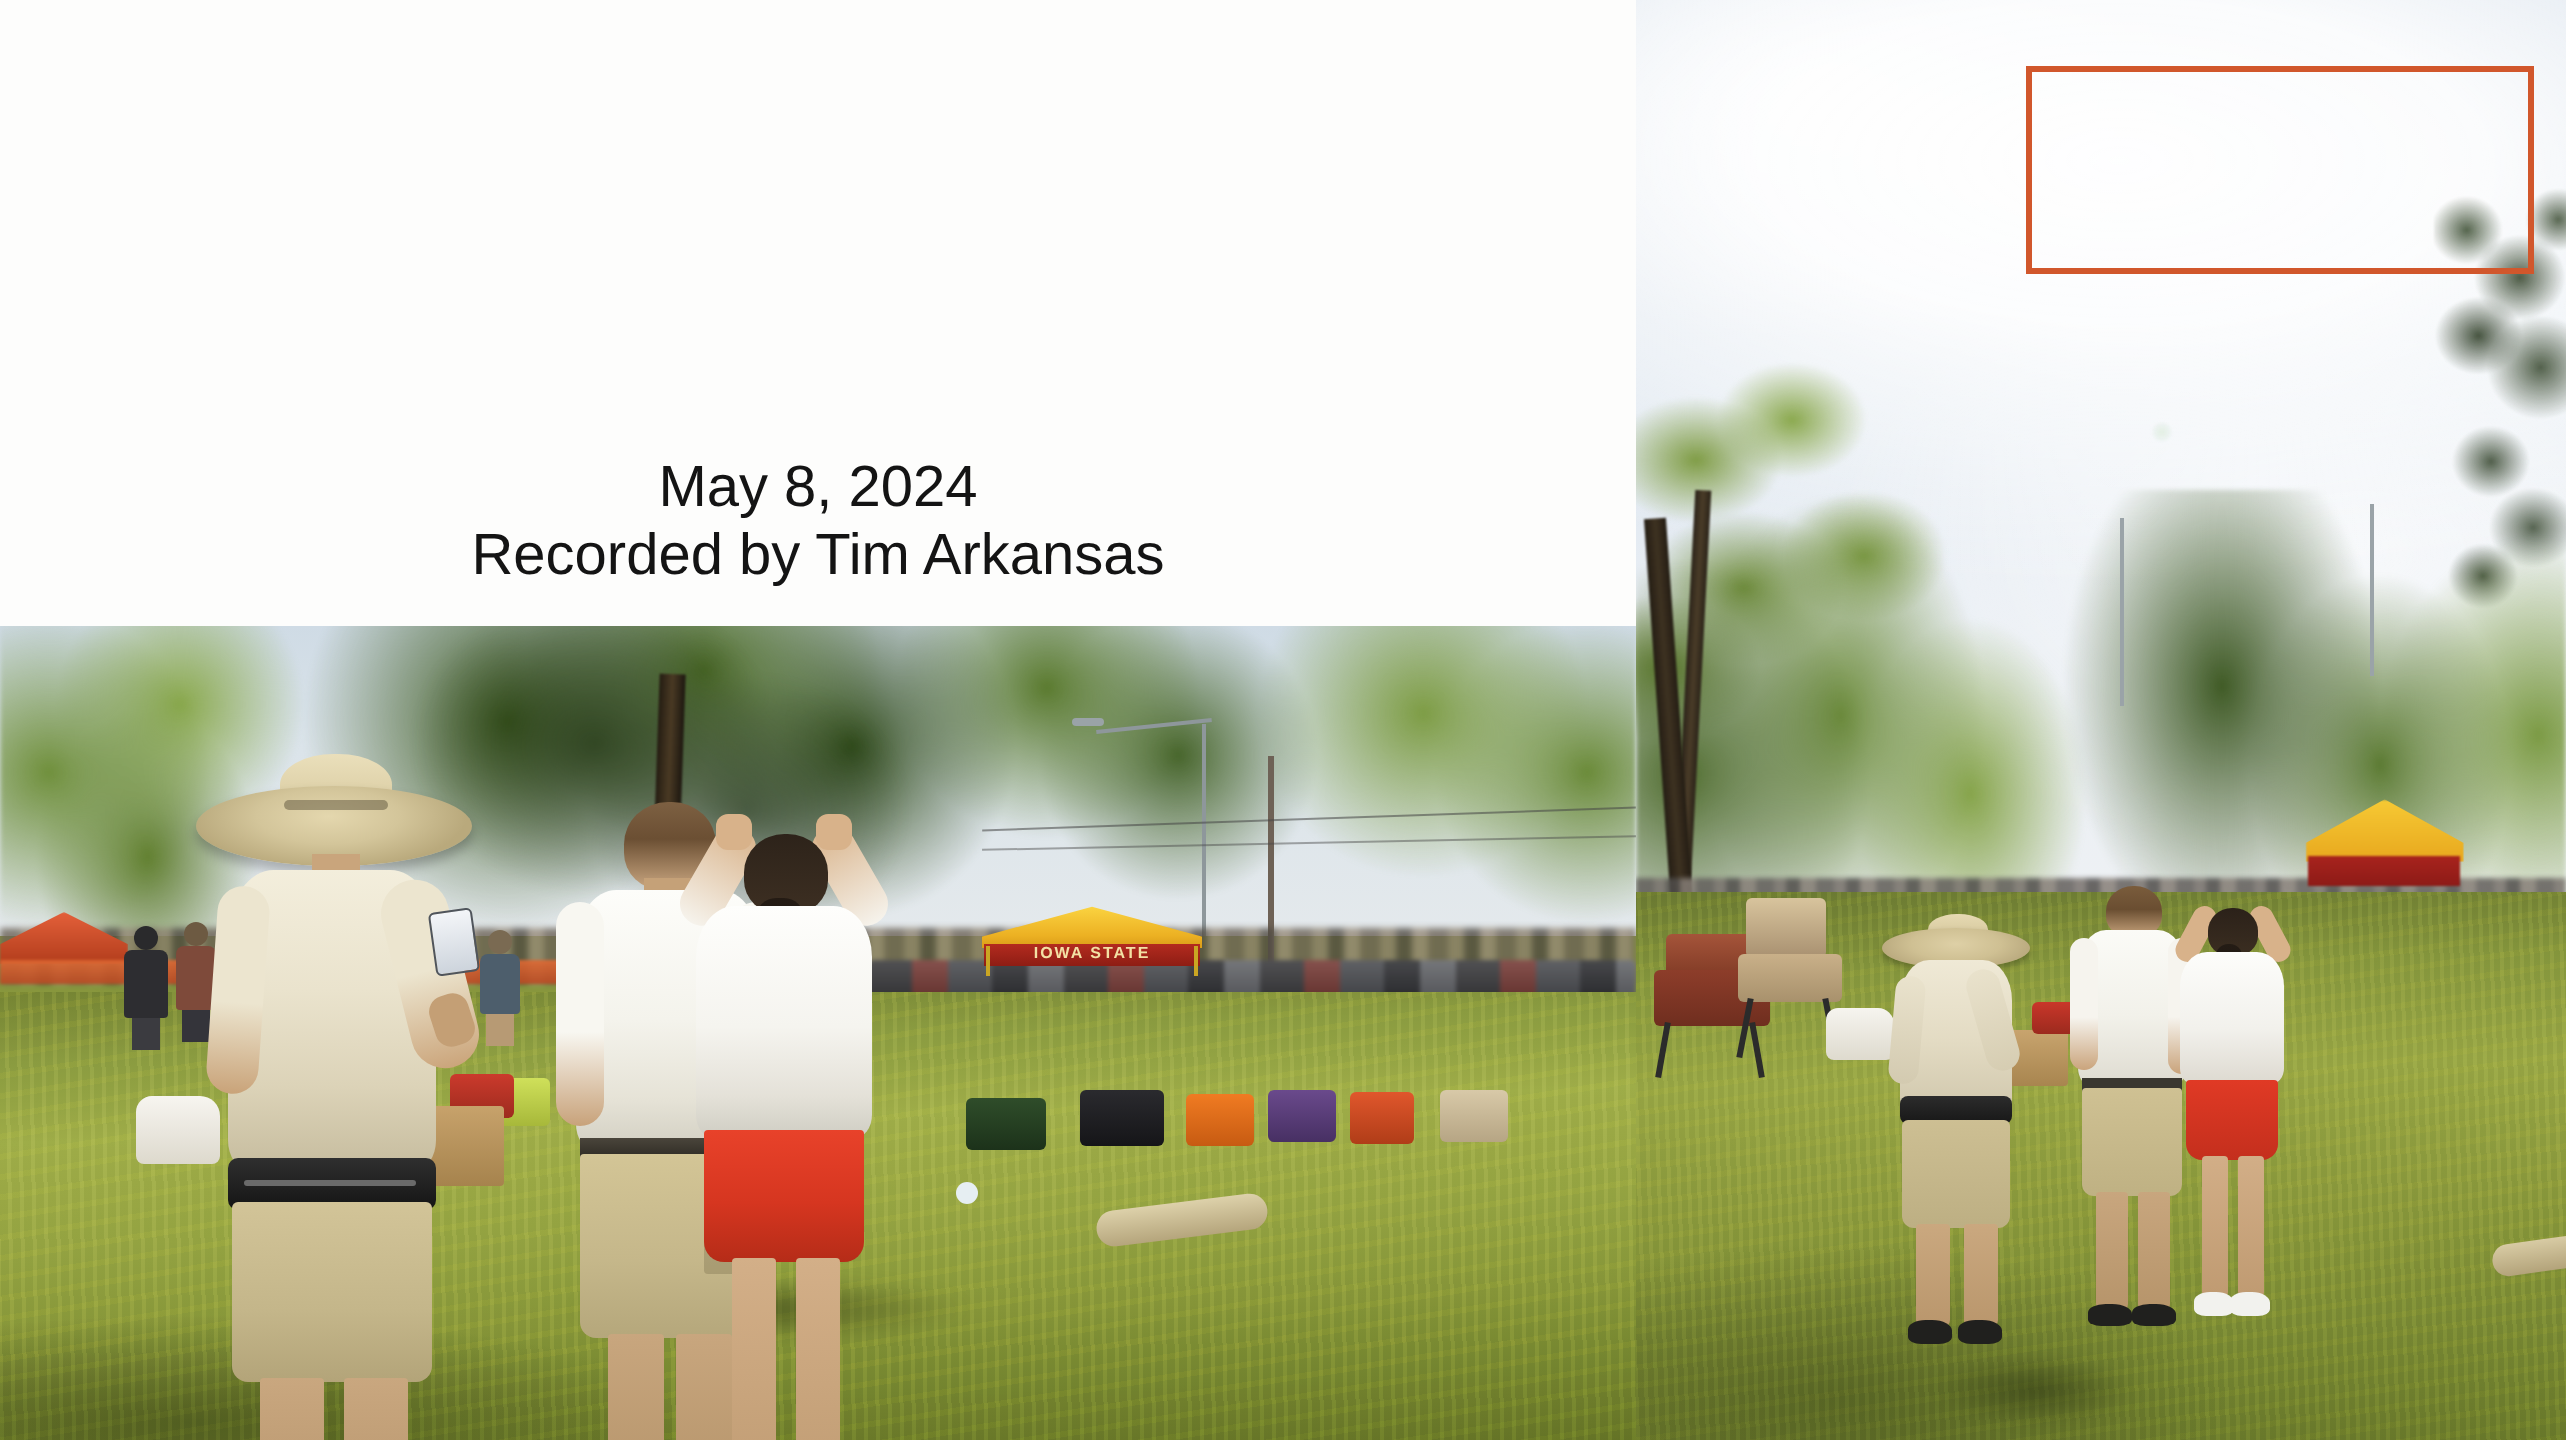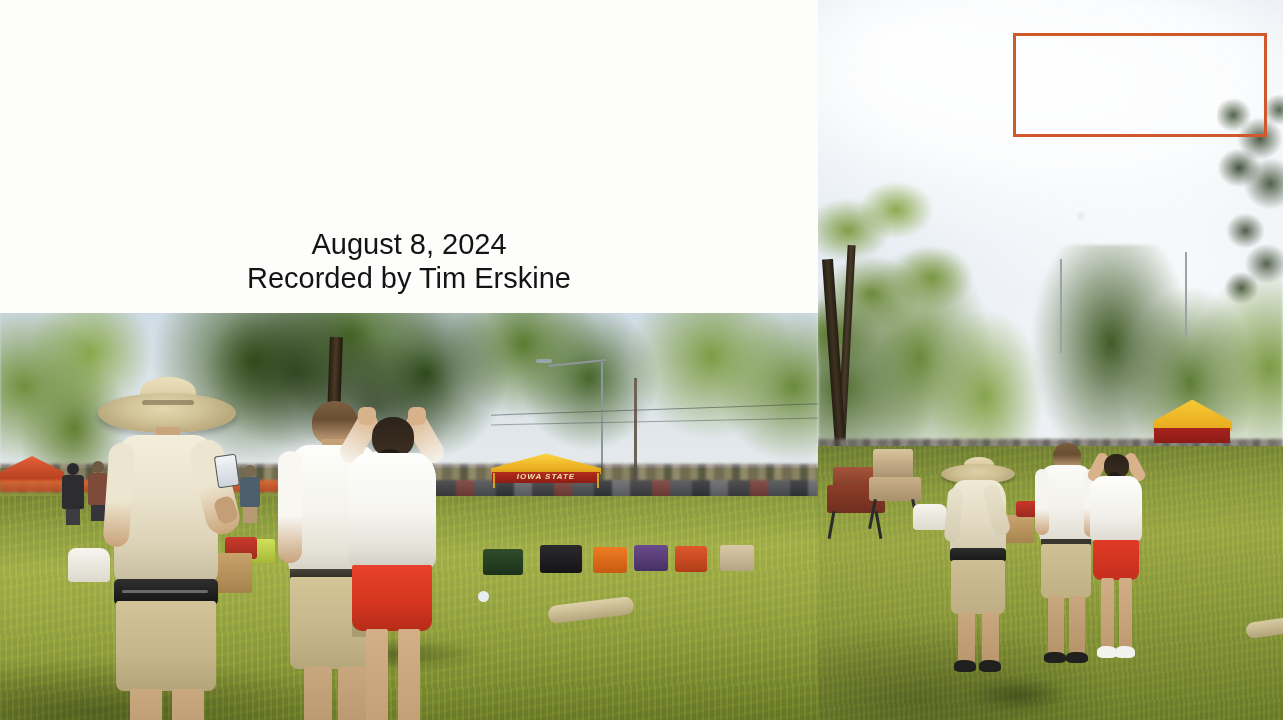--- a/index.html
+++ b/index.html
@@ -298,21 +298,21 @@
     background:linear-gradient(180deg,#fbd441 0%,#ecb123 70%,#d99c18 100%);
     clip-path:polygon(50% 0%,100% 72%,100% 100%,0 100%,0 72%);
   }
   .l-tent-band{
     position:absolute;left:1%;top:54%;width:98%;height:32%;
     background:linear-gradient(180deg,#b32b1f,#8e1d14);
   }
   .l-tent-text{
     position:absolute;left:0;top:56%;width:100%;text-align:center;
     font-family:"Liberation Sans",sans-serif;font-size:8px;font-weight:bold;
-    letter-spacing:1px;color:#f3e0a4;line-height:1.1;font-style:italic;
+    letter-spacing:1px;color:#f3e0a4;line-height:1.1;
   }
   .l-tent-leg{position:absolute;width:2px;height:42%;top:58%;background:#caa623;}
   .l-tent-leg.a{left:2%;} .l-tent-leg.b{left:96%;}
 
   .l-ground{
     position:absolute;left:0;top:45%;width:100%;height:55%;
     background:
       radial-gradient(ellipse 44% 34% at 12% 96%, rgba(52,62,20,.5) 0%, rgba(52,62,20,0) 70%),
       linear-gradient(178deg,#7c8a36 0%,#90a043 14%,#a3b14c 30%,#9aa845 50%,#8b9a3b 70%,#77872f 88%,#6a7a28 100%);
   }
@@ -673,18 +673,18 @@
       <div class="torso"></div>
       <div class="skirt"></div>
       <div class="leg l1"></div>
       <div class="leg l2"></div>
 
     </div>
   </div>
 
   <div class="title-panel">
     <div class="t-meta">
-      <div>August 8, 2024</div>
-      <div>Recorded by Tim Erskine</div>
+      <div>May 8, 2024</div>
+      <div>Recorded by Tim Arkansas</div>
     </div>
   </div>
 
 </div>
 
 </body></html>

